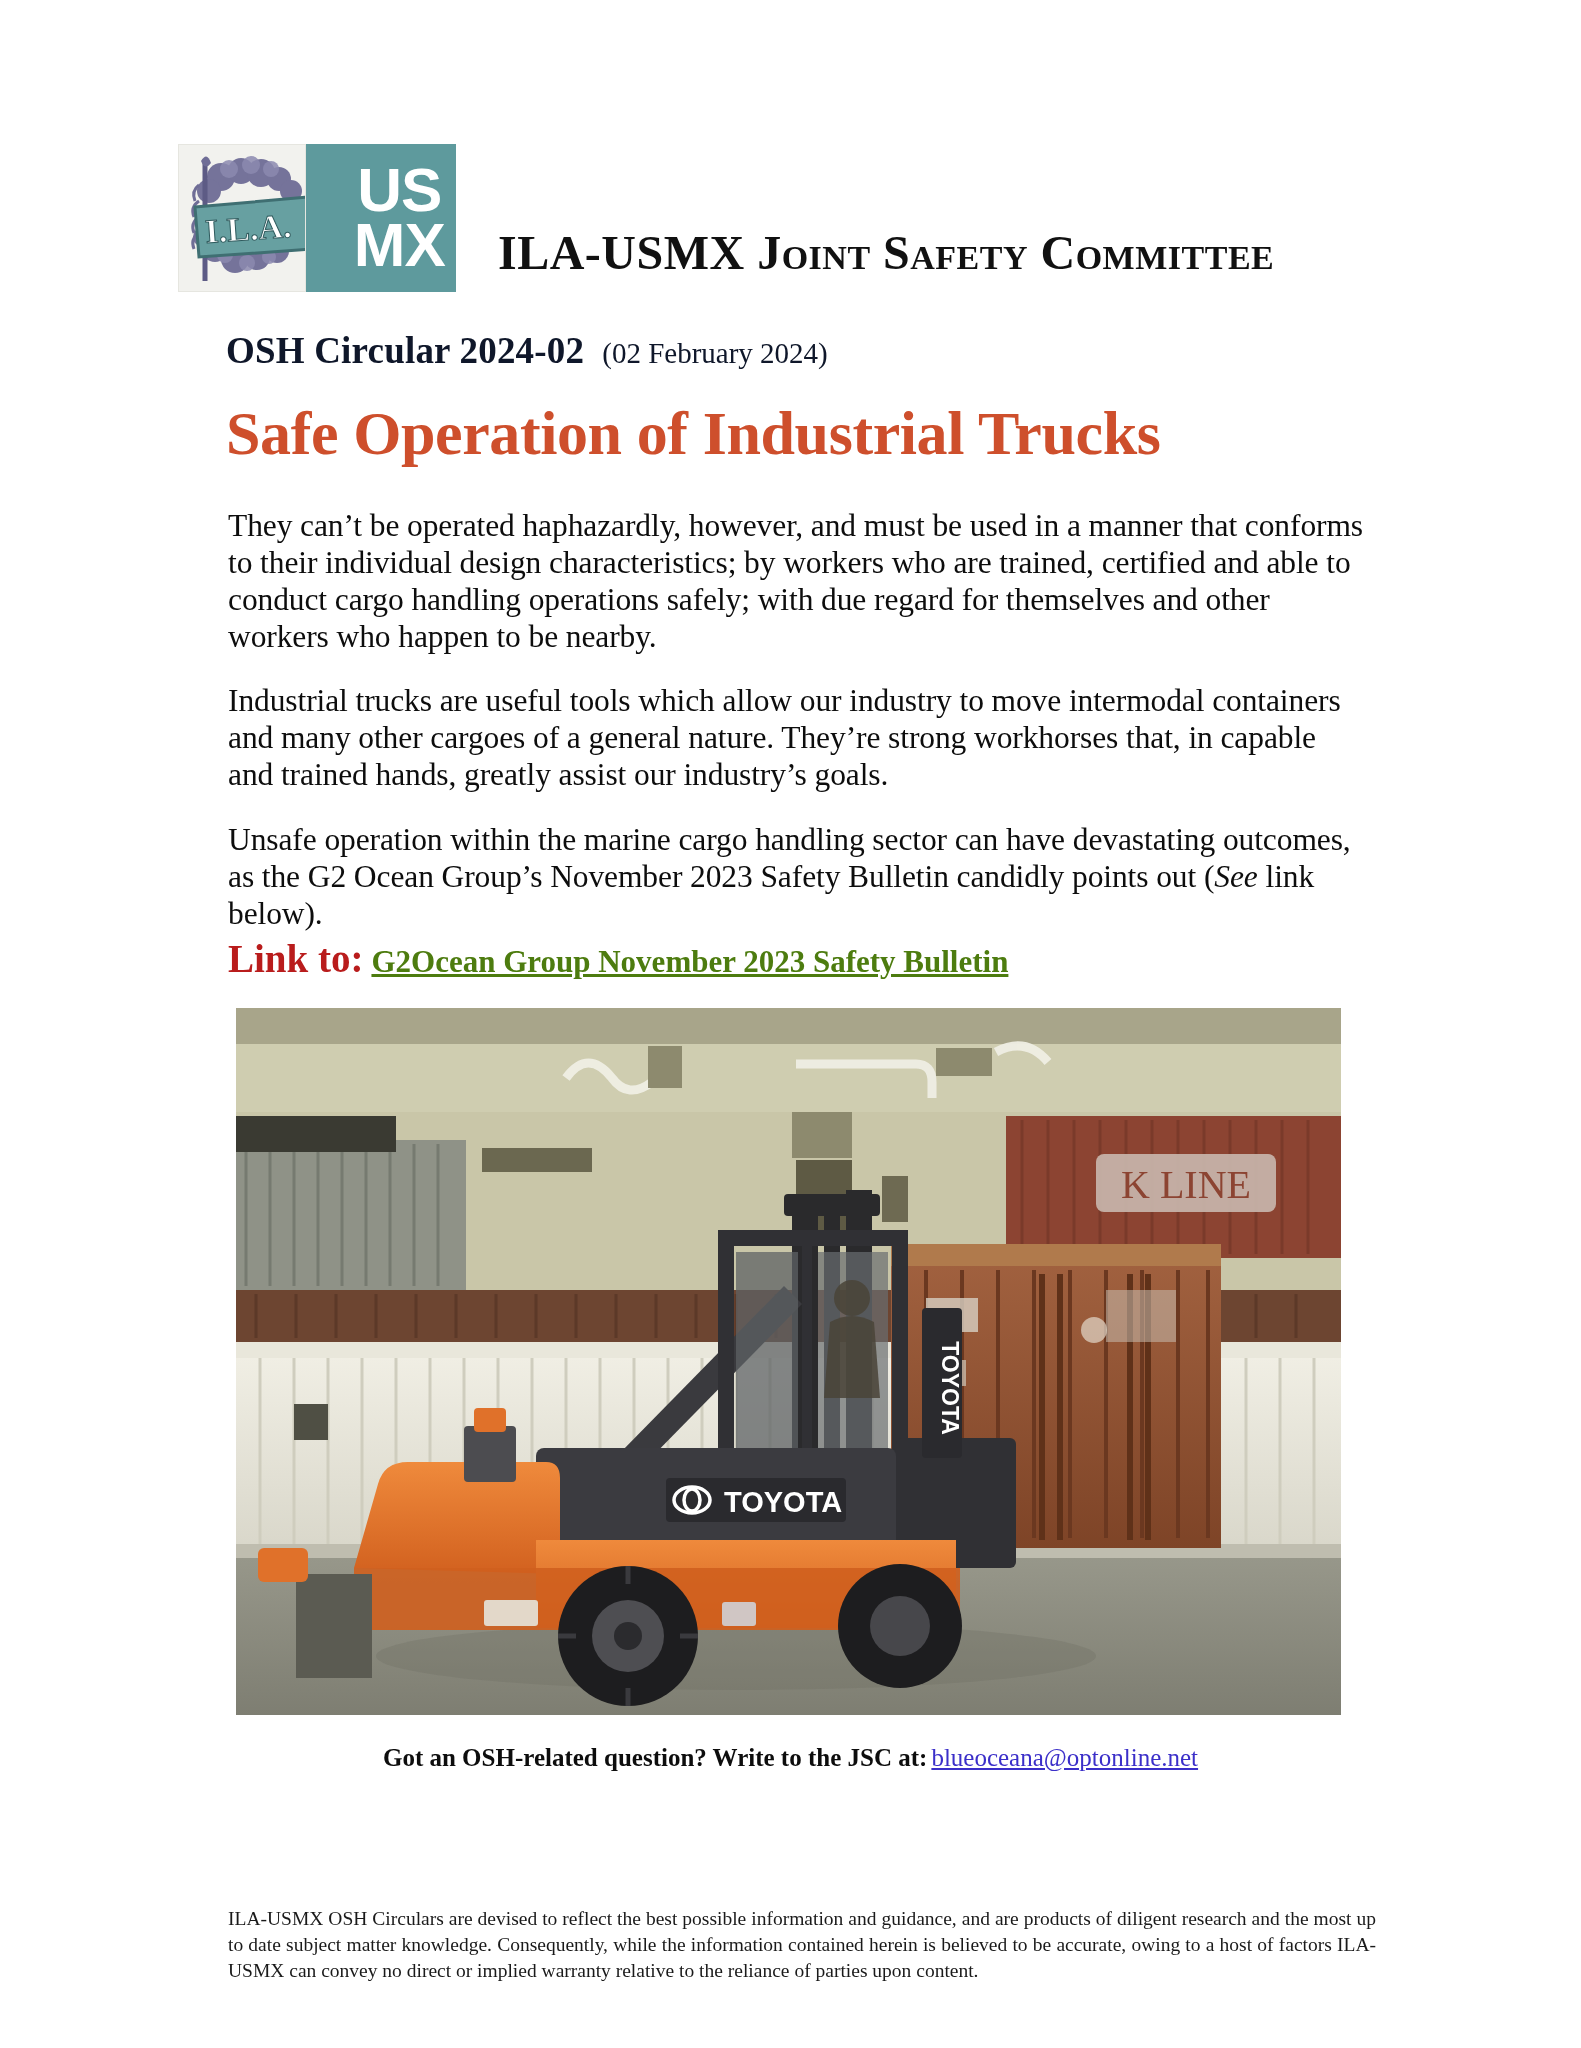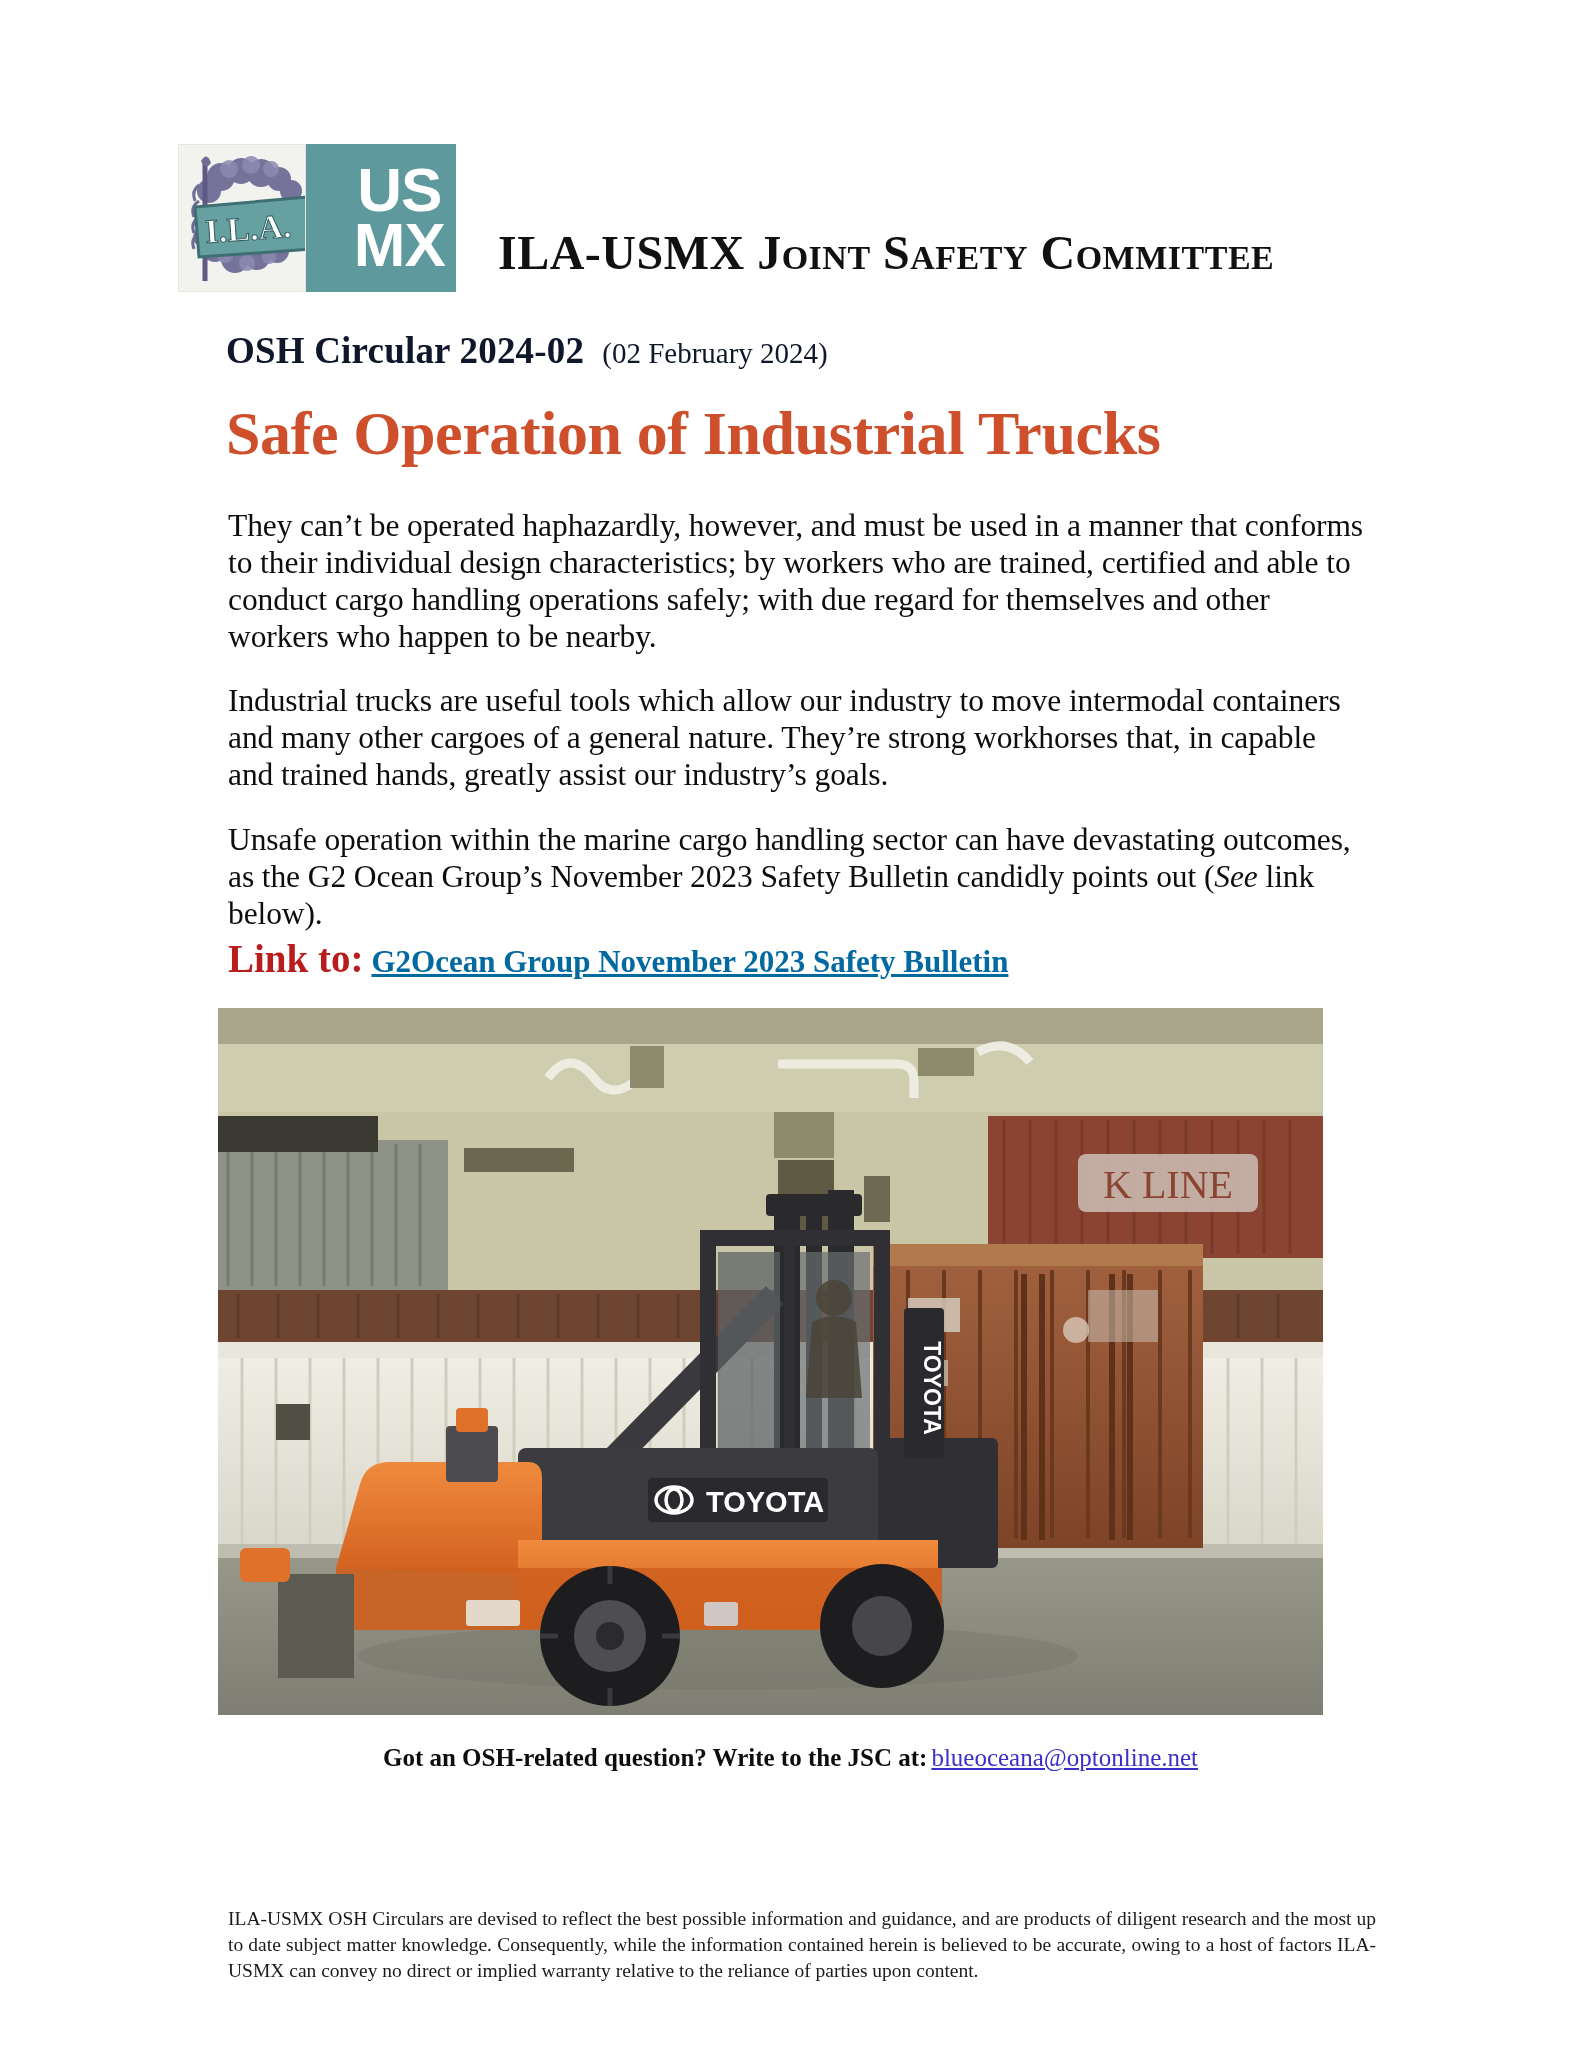--- a/index.html
+++ b/index.html
@@ -135,31 +135,31 @@
     left: 228px;
     top: 936px;
     white-space: nowrap;
   }
   .link-label {
     color: #b91c1c;
     font-size: 39px;
     font-weight: bold;
   }
   .link-anchor {
-    color: #0369a1;
+    color: #4d7c0f;
     font-size: 31px;
     font-weight: bold;
     text-decoration: underline;
     margin-left: 8px;
   }
 
   
   .photo {
     position: absolute;
-    left: 218px;
+    left: 236px;
     top: 1008px;
     width: 1105px;
     height: 707px;
     overflow: hidden;
     background: #fde047;
   }
   .photo svg { display: block; width: 100%; height: 100%; }
 
   
   .contact-line {

